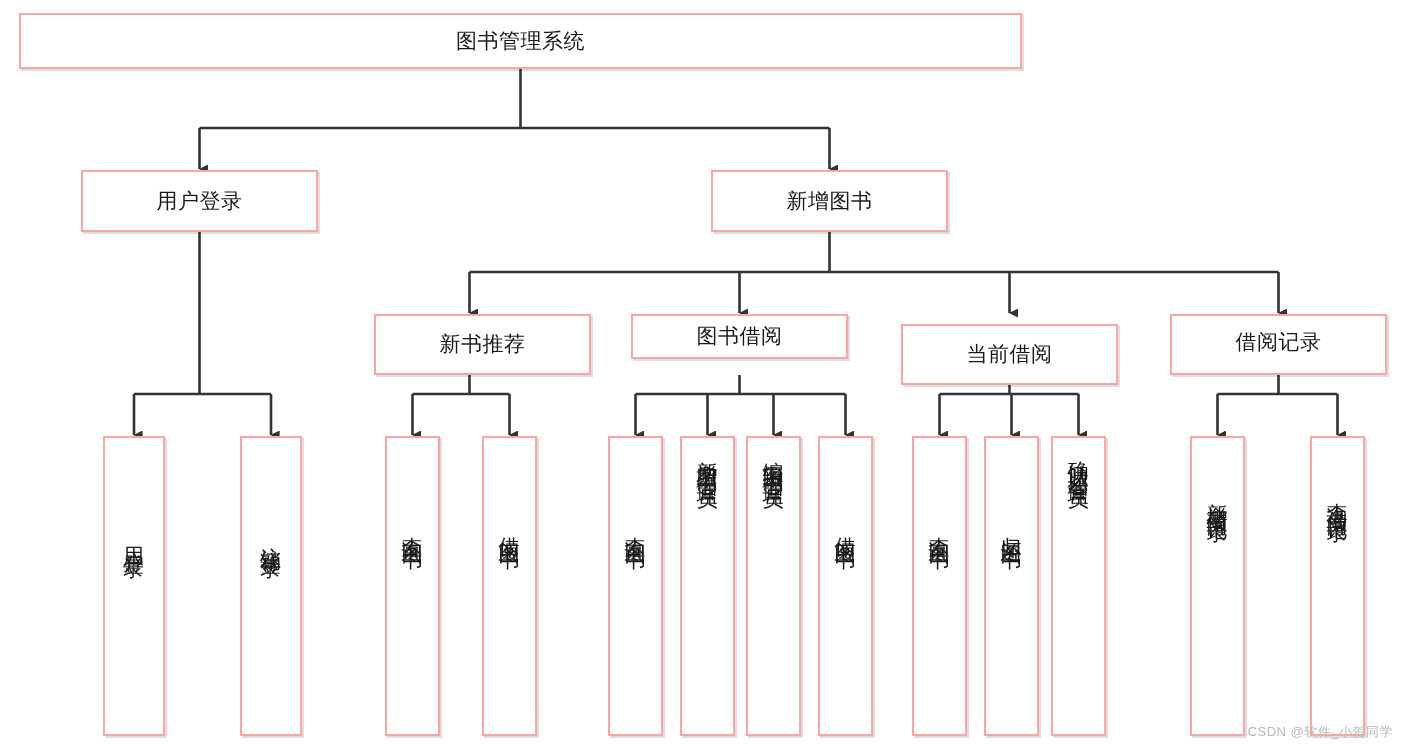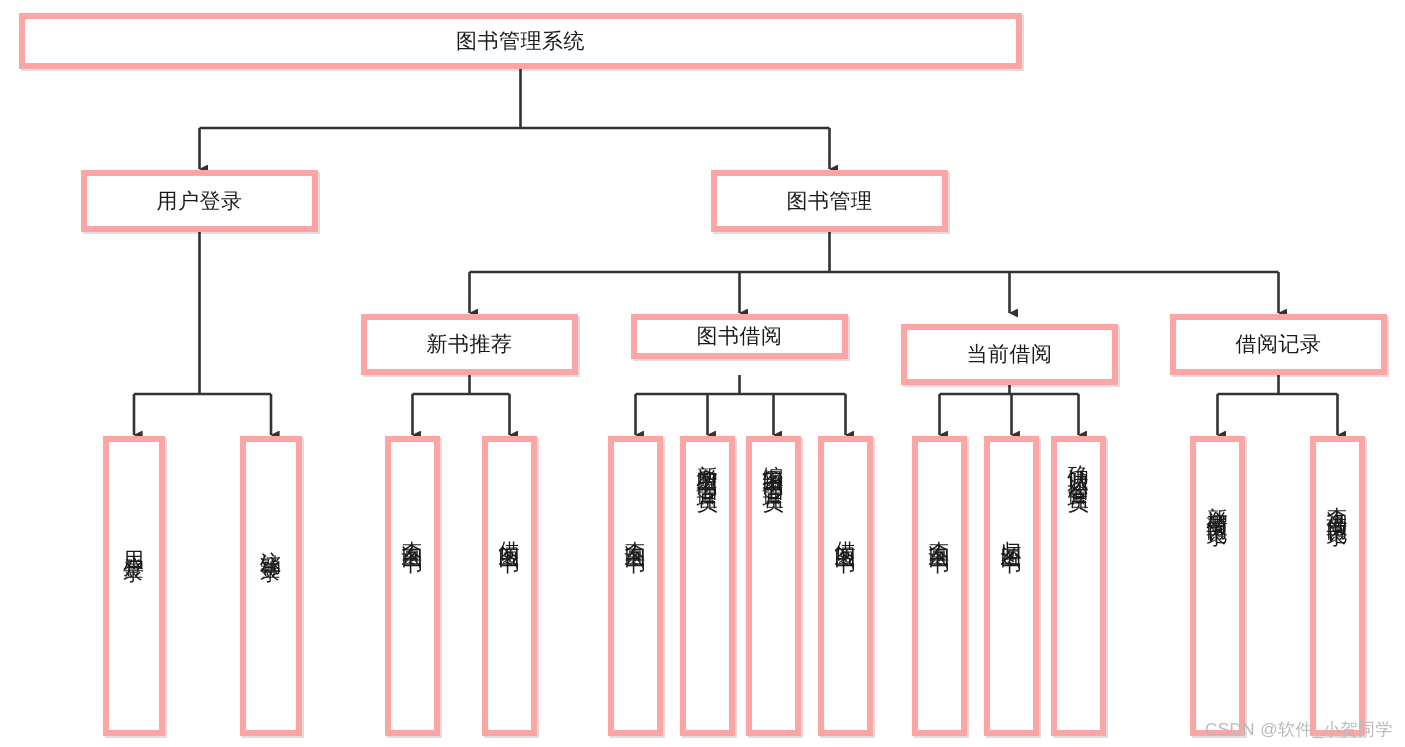--- a/index.html
+++ b/index.html
@@ -25,21 +25,21 @@
     position: absolute;
     left: 0;
     top: 0;
     width: 1405px;
     height: 747px;
   }
   .node-box {
     position: absolute;
     box-sizing: border-box;
     background: #ffffff;
-    border: 6px solid #fca5a5;
+    border: 2px solid #fca5a5;
     display: flex;
     align-items: center;
     justify-content: center;
     box-shadow: 2px 2px 0 rgba(0,0,0,0.13);
   }
   .node-label-h {
     font-size: 21px;
     color: #1a1a1a;
     line-height: 1.15;
     white-space: nowrap;
@@ -57,21 +57,21 @@
     text-orientation: upright;
     letter-spacing: 4px;
     line-height: 1;
     white-space: nowrap;
     display: block;
   }
   .watermark {
     position: absolute;
     right: 12px;
     bottom: 6px;
-    font-size: 17px;
+    font-size: 13px;
     color: #b9b9b9;
     white-space: nowrap;
     letter-spacing: 0.5px;
     margin-left: 11px;
   }
 </style>
 </head>
 <body>
 
 <div id="diagram-root">
@@ -120,32 +120,32 @@
   </svg>
 
   <div id="nodes-layer">
       <div class="node-box" style="left: 19px; top: 13px; width: 1003px; height: 56px;">
         <span class="node-label-h">图书管理系统</span>
       </div>
       <div class="node-box" style="left: 81px; top: 170px; width: 237px; height: 62px;">
         <span class="node-label-h">用户登录</span>
       </div>
       <div class="node-box" style="left: 711px; top: 170px; width: 237px; height: 62px;">
-        <span class="node-label-h">图书管理</span>
+        <span class="node-label-h">新增图书</span>
       </div>
-      <div class="node-box" style="left: 361px; top: 314px; width: 217px; height: 61px;">
+      <div class="node-box" style="left: 374px; top: 314px; width: 217px; height: 61px;">
         <span class="node-label-h">新书推荐</span>
       </div>
       <div class="node-box" style="left: 631px; top: 314px; width: 217px; height: 45px;">
         <span class="node-label-h">图书借阅</span>
       </div>
       <div class="node-box" style="left: 901px; top: 324px; width: 217px; height: 61px;">
         <span class="node-label-h">当前借阅</span>
       </div>
-      <div class="node-box" style="left: 1170px; top: 314px; width: 217px; height: 61px;">
+      <div class="node-box" style="left: 1170px; top: 314px; width: 217px; height: 61px; font-family: Liberation Mono, monospace;">
         <span class="node-label-h">借阅记录</span>
       </div>
       <div class="node-box vertical" style="left: 103px; top: 436px; width: 62px; height: 300px;">
         <span class="node-label-v" style="margin-top: 92px;">用户登录</span>
       </div>
       <div class="node-box vertical" style="left: 240px; top: 436px; width: 62px; height: 300px;">
         <span class="node-label-v" style="margin-top: 92px;">注销登录</span>
       </div>
       <div class="node-box vertical" style="left: 385px; top: 436px; width: 55px; height: 300px;">
         <span class="node-label-v" style="margin-top: 82px;">查询图书</span>

